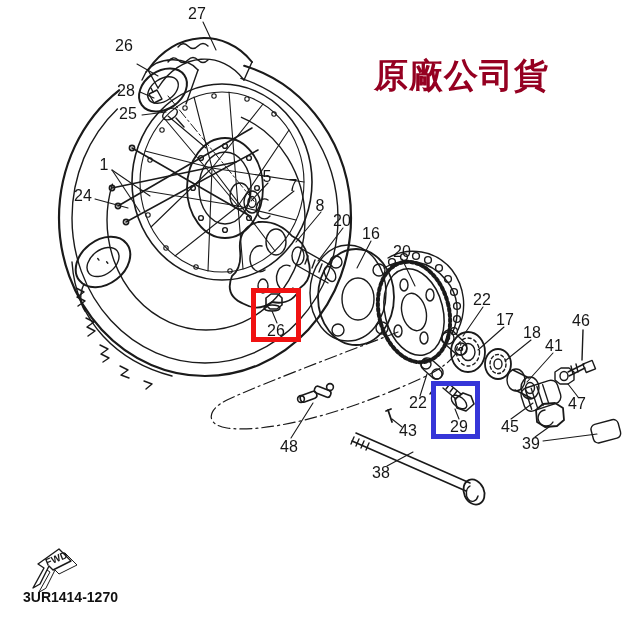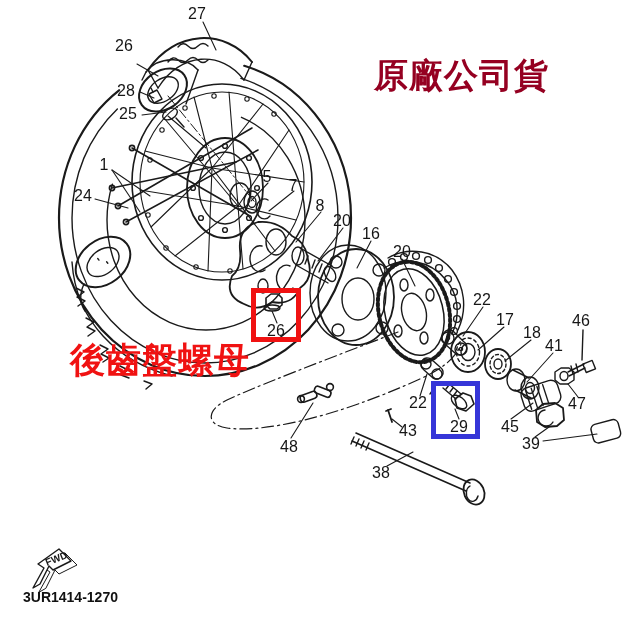--- a/index.html
+++ b/index.html
@@ -325,21 +325,20 @@
     </g>
 
     <g>
       <path d="M36,590 L47,570 L41,566 L62,551 L74,563 L56,572 L52,568 L43,586 Z" transform="translate(3,2)" stroke-width="1"></path>
       <path d="M33,588 L44,568 L38,564 L59,549 L71,561 L53,570 L49,566 L40,584 Z" fill="#ffffff" stroke-width="1.4"></path>
       <text x="47" y="566" transform="rotate(-22 47 566)" font-size="10" font-weight="bold" fill="#1a1a1a" stroke="none" font-family="Liberation Sans, DejaVu Sans, sans-serif">FWD</text>
     </g>
   </svg>
 
   <div class="txt title2">原廠公司貨</div>
-  <div class="txt nut-label">後齒盤螺母</div>
   <div class="txt code">3UR1414-1270</div>
 
   <div class="hbox nut-box"></div>
   <div class="hbox bolt-box"></div>
 
   <div id="part-labels">
       <span class="part-label" style="left: 197px; top: 14px;">27</span>
       <span class="part-label" style="left: 124px; top: 46px;">26</span>
       <span class="part-label" style="left: 126px; top: 91px; text-align: center;">28</span>
       <span class="part-label" style="left: 128px; top: 114px;">25</span>

